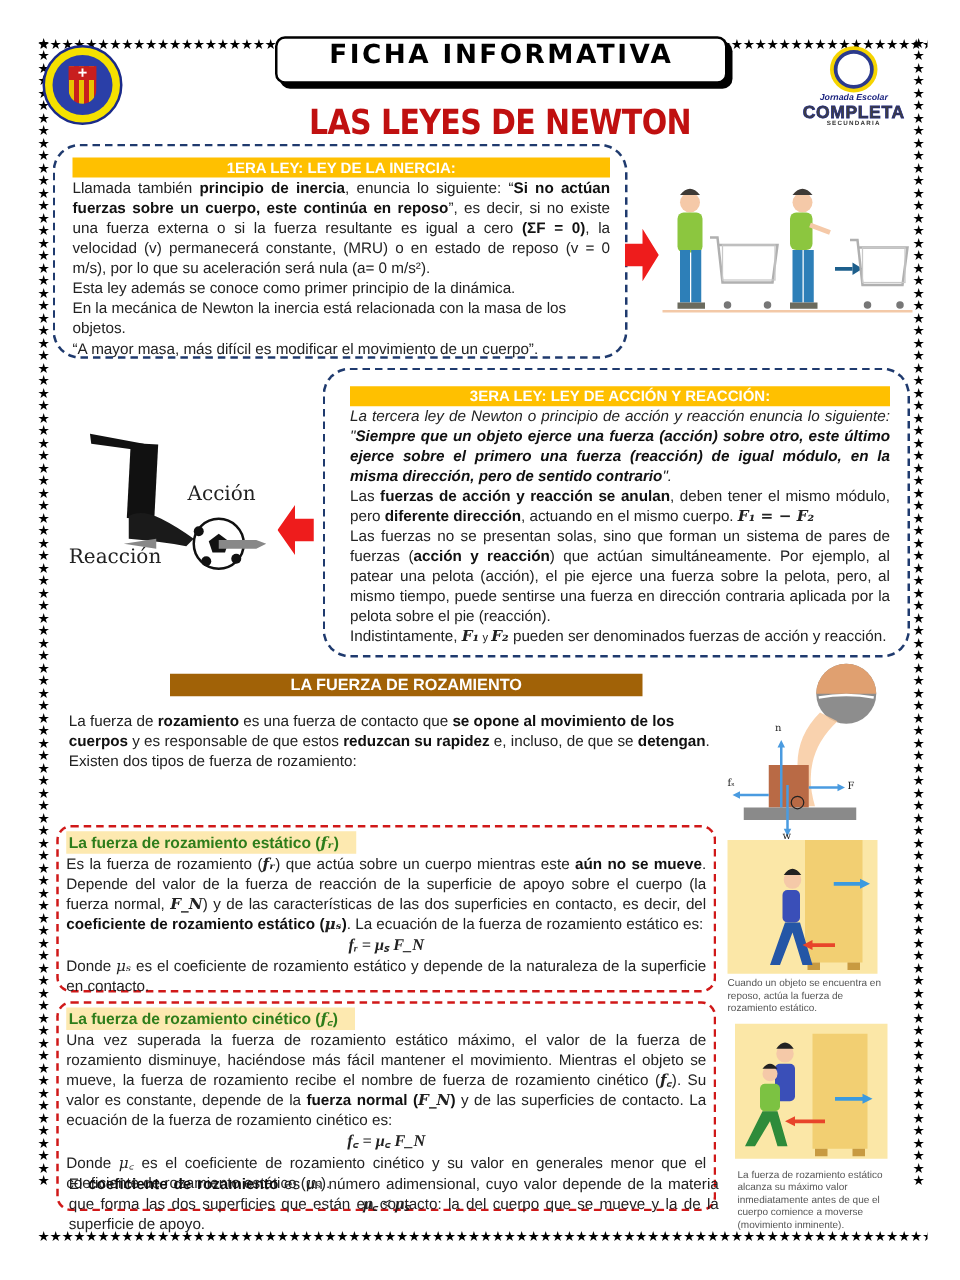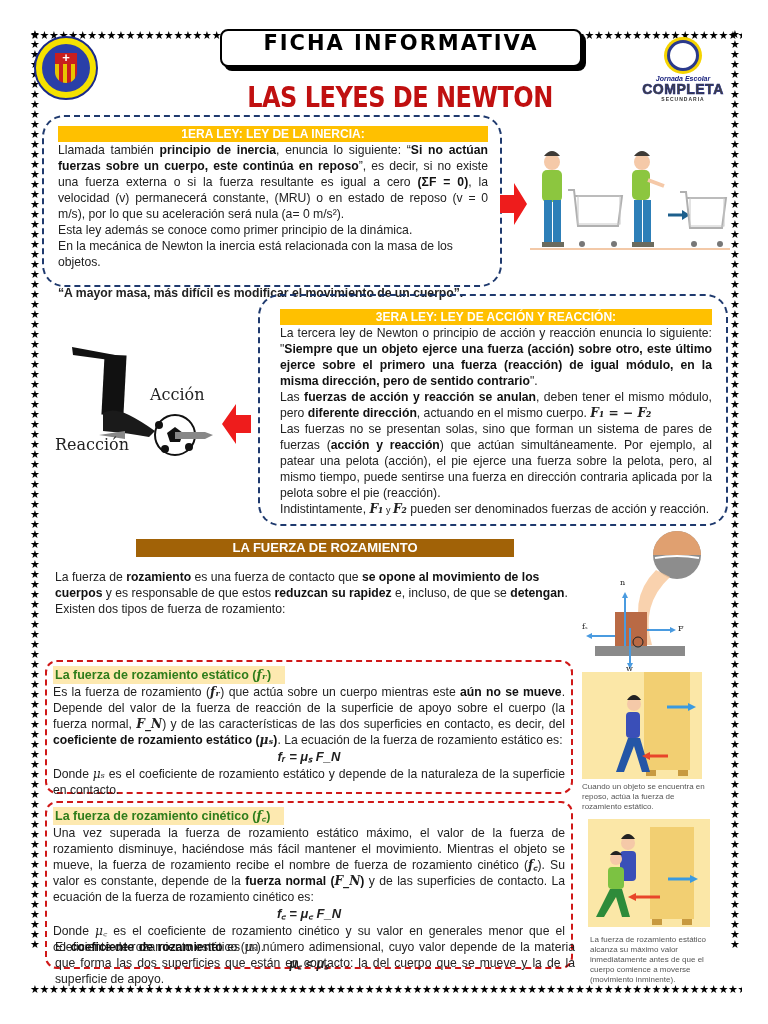--- a/index.html
+++ b/index.html
@@ -23,21 +23,21 @@
   .title-box { left:220px; top:29px; width:358px; height:34px; border:2px solid #000; border-radius:8px; box-shadow:4px 4px 0 #000; background:#fff; display:flex; justify-content:center; }
   .title-box span { font-family:"DejaVu Sans", sans-serif; font-weight:900; font-size:21px; letter-spacing:2px; color:#000; }
   .subtitle { left:230px; top:84px; width:340px; text-align:center; font-family:"DejaVu Sans", sans-serif; font-weight:900; font-size:24px; color:#c01010; letter-spacing:-0.5px; transform:scaleY(1.15); }
 
   .box-blue { border:2px dashed #1f3a6e; border-radius:22px; box-sizing:border-box; }
   .box-red { border:2px dashed #d01818; border-radius:12px; box-sizing:border-box;margin-top:36px; }
   .hdr-yellow { background:#ffc000; color:#fff; font-weight:bold; font-size:12px; text-align:center; height:16px; line-height:16px; }
   .hdr-orange { background:#a16207; color:#fff; font-weight:bold; font-size:13px; text-align:center; height:18px; line-height:18px; }
   .txt { font-size:12.2px; line-height:16px; text-align:justify; }
   .txt b { color:#111; }
-  .eq { text-align:center; font-family:Liberation Sans, sans-serif; font-weight:bold; font-style:italic; font-size:13px; line-height:18px; }
+  .eq { text-align:center; font-family:Liberation Serif, serif; font-weight:bold; font-style:italic; font-size:13px; line-height:18px; }
   .mi { font-family:"DejaVu Serif", serif; font-style:italic; font-weight:bold; }
   .sub-hdr { display:inline-block; background:#fde9b0; color:#2e7d1b; font-weight:bold; font-size:12.5px; padding:0 14px 0 2px; line-height:17px; }
   .cart-scene { background:#fff; }
   .floor { position:absolute; height:2px; background:#f3c9a8; }
   .img-panel { background:#fbe7a7; }
 </style>
 </head>
 <body>
 
 <div class="frame">
@@ -65,21 +65,21 @@
   <div class="t3">SECUNDARIA</div>
 </div>
 
 <div class="abs box-blue" style="left:42px; top:115px; width:460px; height:172px;">
   <div class="hdr-yellow" style="margin:9px 12px 0 14px;">1ERA LEY: LEY DE LA INERCIA:</div>
   <div class="txt" style="margin:0 12px 0 14px;">
     <span>Llamada también </span><b>principio de inercia</b><span>, enuncia lo siguiente: “</span><b>Si no actúan fuerzas sobre un cuerpo, este continúa en reposo</b><span>”, es decir, si no existe una fuerza externa o si la fuerza resultante es igual a cero </span><b>(ΣF = 0)</b><span>, la velocidad (v) permanecerá constante, (MRU) o en estado de reposo (v = 0 m/s), por lo que su aceleración será nula (a= 0 m/s²).</span>
   </div>
   <div class="txt" style="margin:0 12px 0 14px; text-align:left;">Esta ley además se conoce como primer principio de la dinámica.</div>
   <div class="txt" style="margin:0 12px 0 14px; text-align:left;">En la mecánica de Newton la inercia está relacionada con la masa de los objetos.</div>
-  <div class="txt" style="margin:15px 12px 0 14px; text-align:left; font-weight:bold;">“A mayor masa, más difícil es modificar el movimiento de un cuerpo”.</div>
+  <div class="txt" style="margin:1px 12px 0 14px; text-align:left; font-weight:normal;">“A mayor masa, más difícil es modificar el movimiento de un cuerpo”.</div>
 </div>
 
 <svg class="abs" style="left:500px; top:183px;" width="28" height="42">
   <polygon points="0,12 14,12 14,0 27,21 14,42 14,30 0,30" fill="#ee1c1c"></polygon>
 </svg>
 <div class="abs cart-scene" style="left:530px; top:140px; width:200px; height:135px;">
   <svg width="200" height="135">
 
     <circle cx="22" cy="22" r="8" fill="#f5c9a8"></circle>
       <path d="M14 16 q8 -10 16 0 z" fill="#3e3a36"></path>
@@ -126,21 +126,21 @@
   </svg>
   <div class="abs" style="left:95px; top:50px; font-family:'DejaVu Serif', serif; font-size:16px;">Acción</div>
   <div class="abs" style="left:0px; top:100px; font-family:'DejaVu Serif', serif; font-size:16px;">Reacción</div>
 </div>
 <svg class="abs" style="left:222px; top:404px;" width="30" height="40">
   <polygon points="29,11 14,11 14,0 0,20 14,40 14,29 29,29" fill="#ee1c1c"></polygon>
 </svg>
 
 <div class="abs box-blue" style="left:258px; top:294px; width:470px; height:232px;">
   <div class="hdr-yellow" style="margin:13px 14px 0 20px;">3ERA LEY: LEY DE ACCIÓN Y REACCIÓN:</div>
-  <div class="txt" style="margin:0 14px 0 20px;">
+  <div class="txt" style="margin:0 14px 0 20px;font-style:italic;">
     <span>La tercera ley de Newton o principio de acción y reacción enuncia lo siguiente: </span>"<b>Siempre que un objeto ejerce una fuerza (acción) sobre otro, este último ejerce sobre el primero una fuerza (reacción) de igual módulo, en la misma dirección, pero de sentido contrario</b>".
   </div>
   <div class="txt" style="margin:0 14px 0 20px;">
     <span>Las </span><b>fuerzas de acción y reacción se anulan</b><span>, deben tener el mismo módulo, pero </span><b>diferente dirección</b><span>, actuando en el mismo cuerpo. </span><span class="mi">F₁ = − F₂</span>
   </div>
   <div class="txt" style="margin:0 14px 0 20px;">
     <span>Las fuerzas no se presentan solas, sino que forman un sistema de pares de fuerzas (</span><b>acción y reacción</b><span>) que actúan simultáneamente. Por ejemplo, al patear una pelota (acción), el pie ejerce una fuerza sobre la pelota, pero, al mismo tiempo, puede sentirse una fuerza en dirección contraria aplicada por la pelota sobre el pie (reacción).</span>
   </div>
   <div class="txt" style="margin:0 14px 0 20px; text-align:left;">
     <span>Indistintamente, </span><span class="mi">F₁</span><span style="font-size:9px"> y </span><span class="mi">F₂</span><span> pueden ser denominados fuerzas de acción y reacción.</span>

